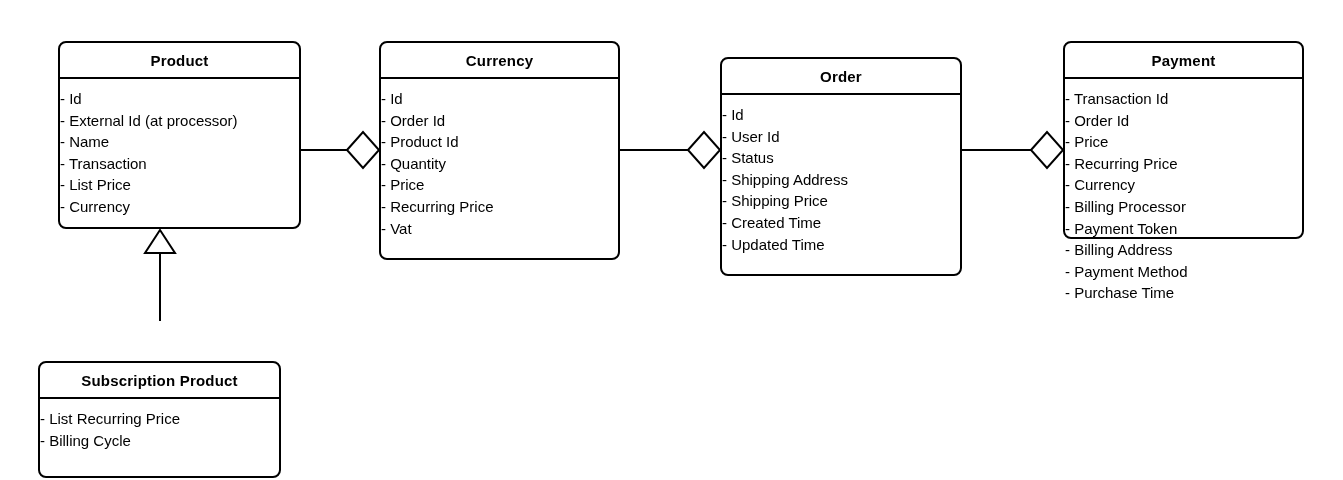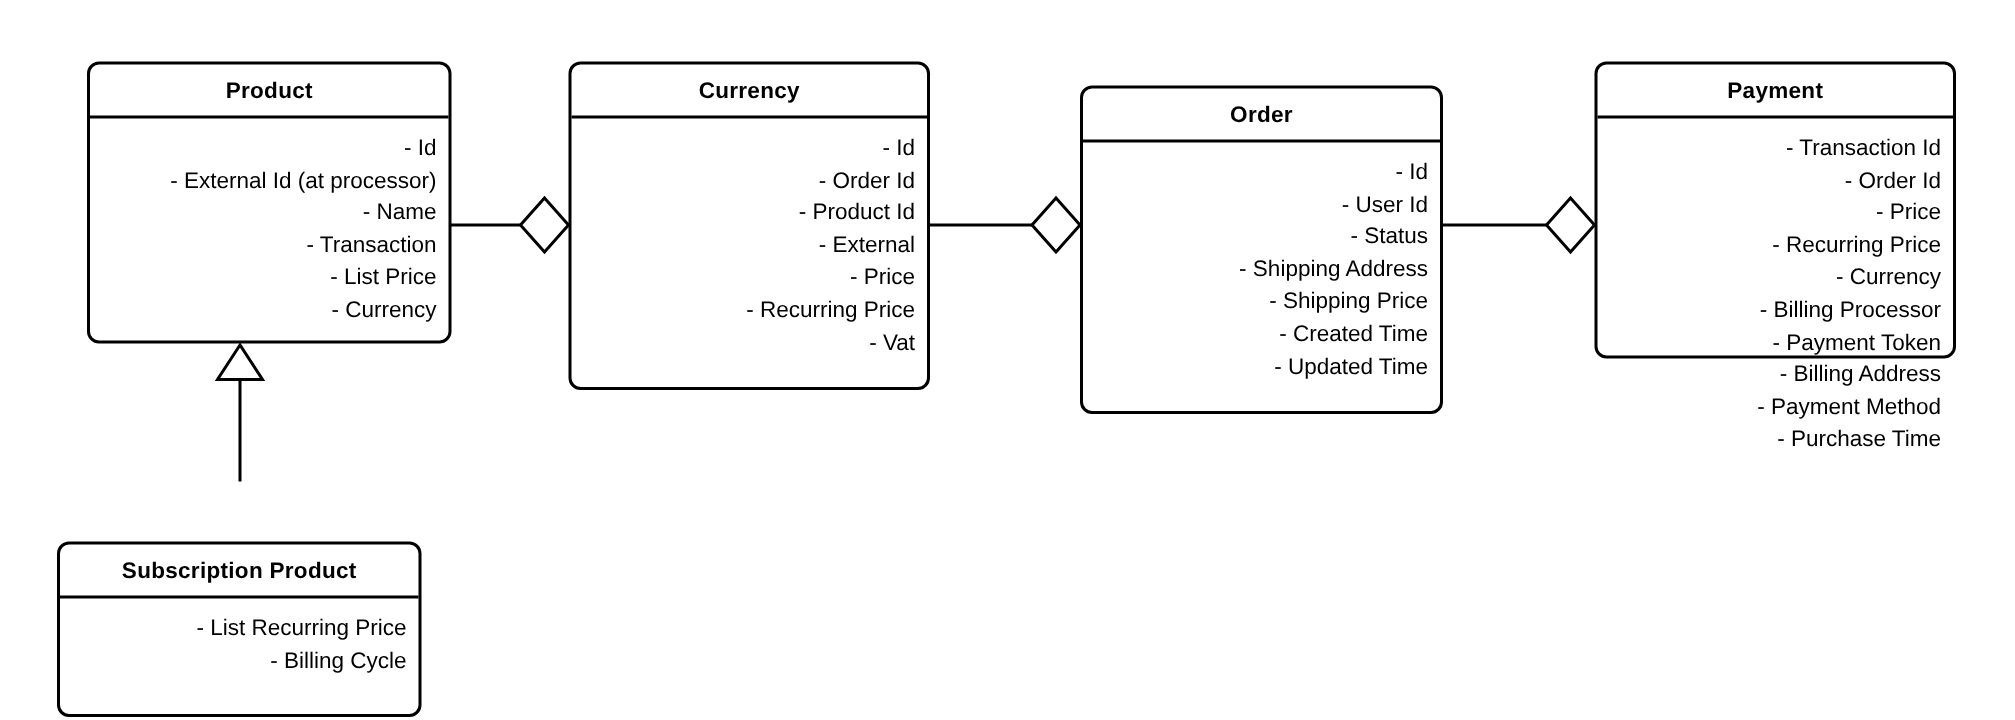--- a/index.html
+++ b/index.html
@@ -43,21 +43,20 @@
     font-weight: bold;
     letter-spacing: 0.2px;
   }
   .entity-attrs {
     margin: 0;
     padding: 9px 8px 0 0;
     list-style: none;
     font-size: 15px;
     line-height: 21.6px;
     white-space: nowrap;
-    text-align: right;
   }
   
   #entity-product      { left: 38px;   top: 41px;  width: 243px; height: 188px; margin-left: 20px; }
   #entity-orderitem    { left: 379px;  top: 41px;  width: 241px; height: 219px; }
   #entity-order        { left: 720px;  top: 41px;  width: 242px; height: 219px; margin-top: 16px; }
   #entity-payment      { left: 1063px; top: 41px;  width: 241px; height: 198px; }
   #entity-subscription { left: 38px;   top: 321px; width: 243px; height: 117px; margin-top: 40px; }
 </style>
 </head>
 <body>
@@ -96,21 +95,21 @@
       </ul>
   </div>
 
   <div class="entity" id="entity-orderitem">
     <div class="entity-title">Currency</div>
     <ul class="entity-attrs">
 
     <li class="attr">- Id</li>
         <li class="attr">- Order Id</li>
         <li class="attr">- Product Id</li>
-        <li class="attr">- External</li>
+        <li class="attr">- Quantity</li>
         <li class="attr">- Price</li>
         <li class="attr">- Recurring Price</li>
         <li class="attr">- Vat</li>
       </ul>
   </div>
 
   <div class="entity" id="entity-order">
     <div class="entity-title">Order</div>
     <ul class="entity-attrs">
 

